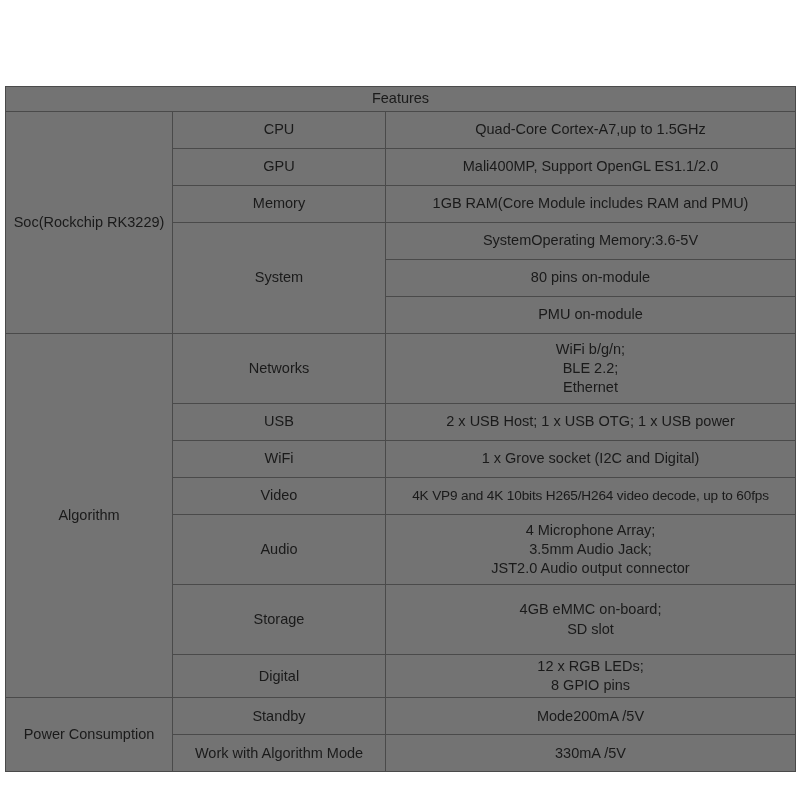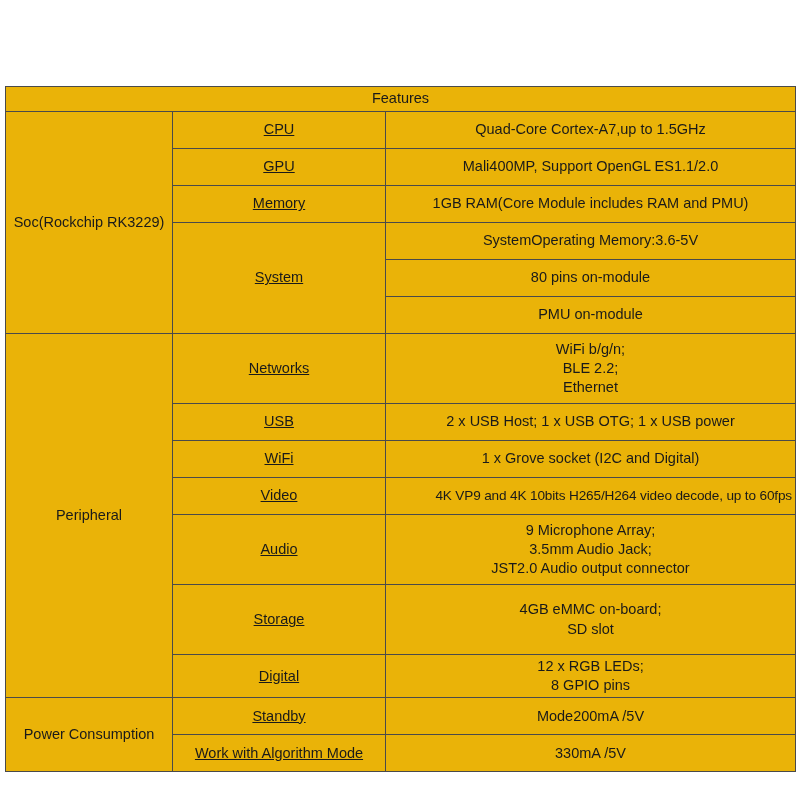--- a/index.html
+++ b/index.html
@@ -24,21 +24,21 @@
     height: 800px;
   }
 
   table.spec-table {
     position: absolute;
     left: 5px;
     top: 86px;
     width: 790px;
     border-collapse: collapse;
     table-layout: fixed;
-    background: #eab308;
+    background: #737373;
   }
 
   table.spec-table col.col-group    { width: 167px; }
   table.spec-table col.col-category { width: 213px; }
   table.spec-table col.col-value    { width: 410px; }
 
   table.spec-table td {
     border: 1px solid #4a4a4a;
     text-align: center;
     vertical-align: middle;
@@ -53,31 +53,29 @@
     height: 20px;
     font-size: 14.5px;
   }
 
   td.group-cell {
     font-size: 14.5px;
   }
 
   td.category-cell {
     font-size: 14.5px;
-    text-decoration: underline;
   }
 
   td.value-cell {
     font-size: 14.5px;
   }
 
   td.value-cell.tight {
     font-size: 13.6px;
     letter-spacing: -0.15px;
-    text-align: right;
   }
 
   
   tr.r34 td { height: 32px; }
   tr.r67 td { height: 65px; }
   tr.r40 td { height: 38px; }
 </style>
 </head>
 <body>
 
@@ -118,21 +116,21 @@
 
       <tr class="r34">
         <td class="value-cell">80 pins on-module</td>
       </tr>
 
       <tr class="r34">
         <td class="value-cell">PMU on-module</td>
       </tr>
 
       <tr class="r67">
-        <td class="group-cell" rowspan="7">Peripheral</td>
+        <td class="group-cell" rowspan="7">Algorithm</td>
         <td class="category-cell">Networks</td>
         <td class="value-cell">WiFi b/g/n;
 BLE 2.2;
 Ethernet</td>
       </tr>
 
       <tr class="r34">
         <td class="category-cell">USB</td>
         <td class="value-cell">2 x USB Host; 1 x USB OTG; 1 x USB power</td>
       </tr>
@@ -142,21 +140,21 @@
         <td class="value-cell">1 x Grove socket (I2C and Digital)</td>
       </tr>
 
       <tr class="r34">
         <td class="category-cell">Video</td>
         <td class="value-cell tight">4K VP9 and 4K 10bits H265/H264 video decode, up to 60fps</td>
       </tr>
 
       <tr class="r67">
         <td class="category-cell">Audio</td>
-        <td class="value-cell">9 Microphone Array;
+        <td class="value-cell">4 Microphone Array;
 3.5mm Audio Jack;
 JST2.0 Audio output connector</td>
       </tr>
 
       <tr class="r67">
         <td class="category-cell">Storage</td>
         <td class="value-cell">4GB eMMC on-board;
 SD slot</td>
       </tr>
 

